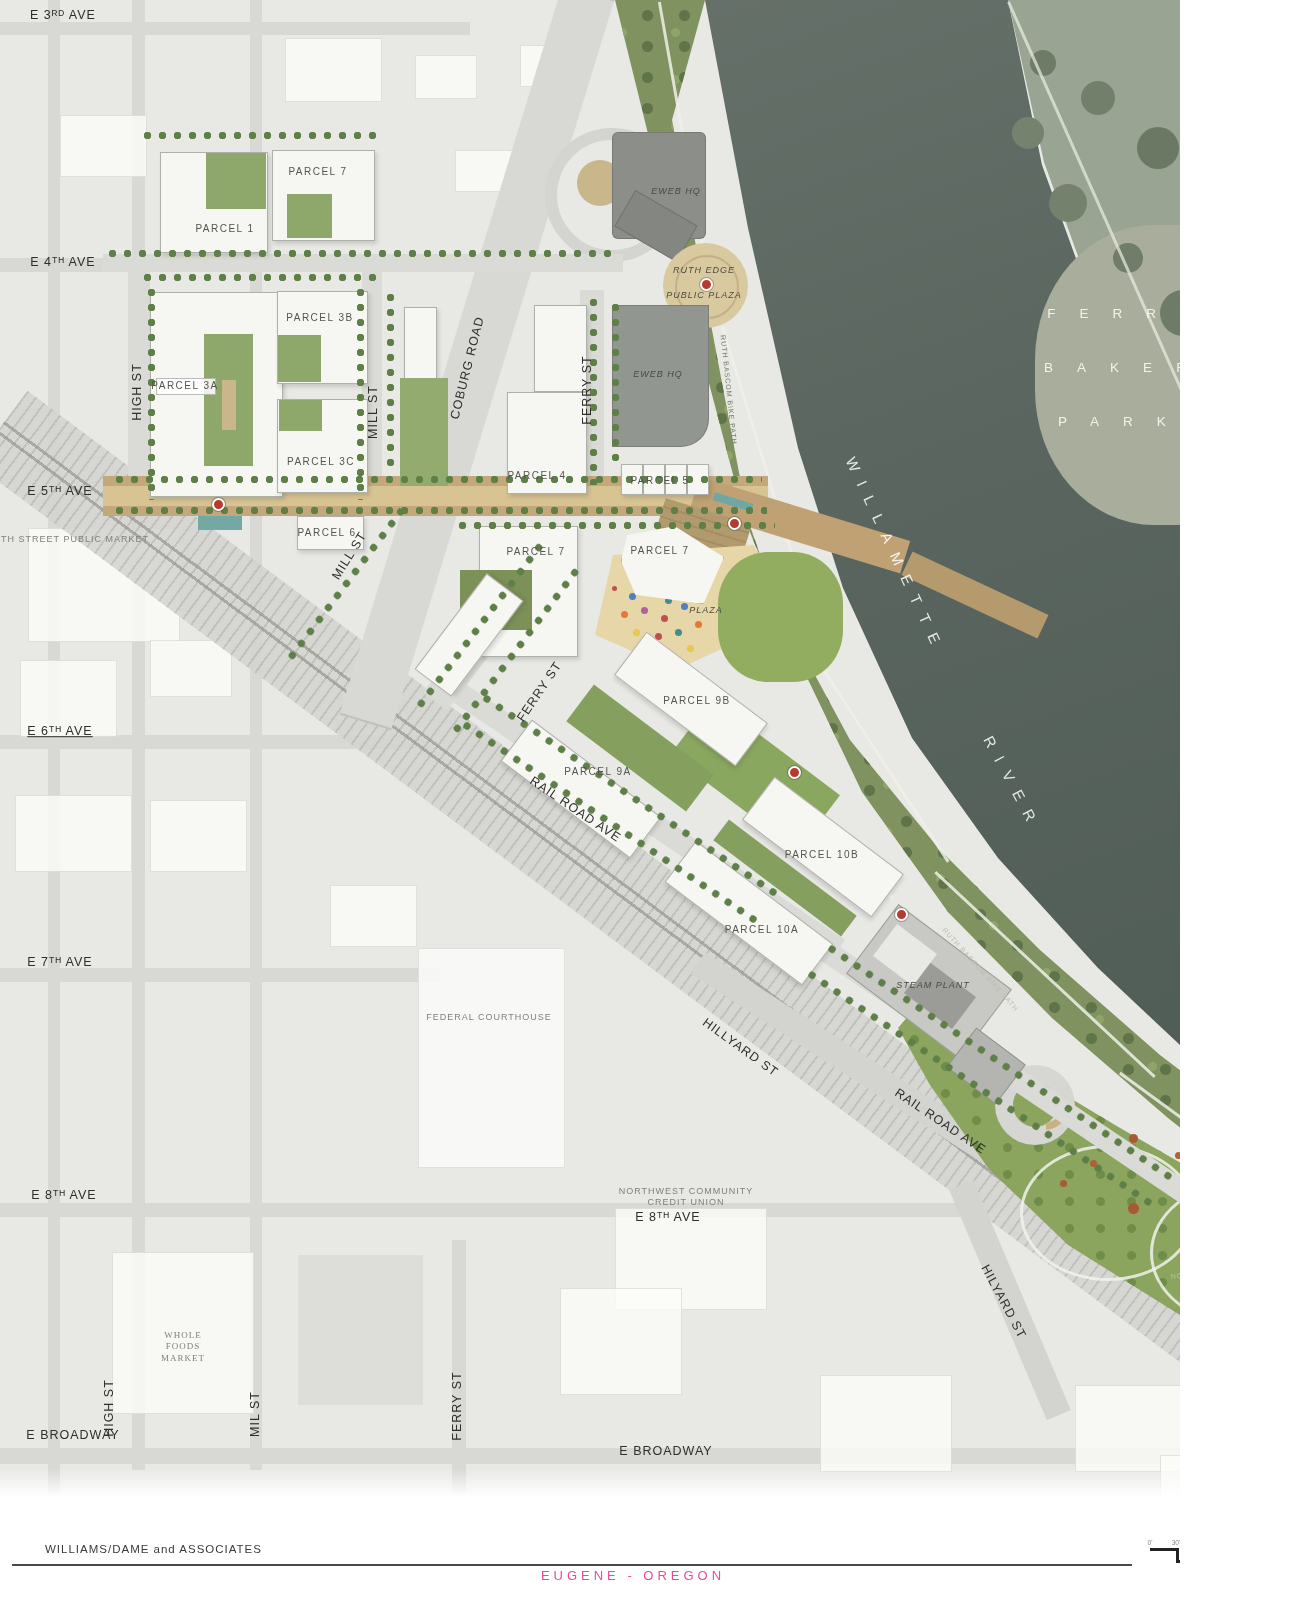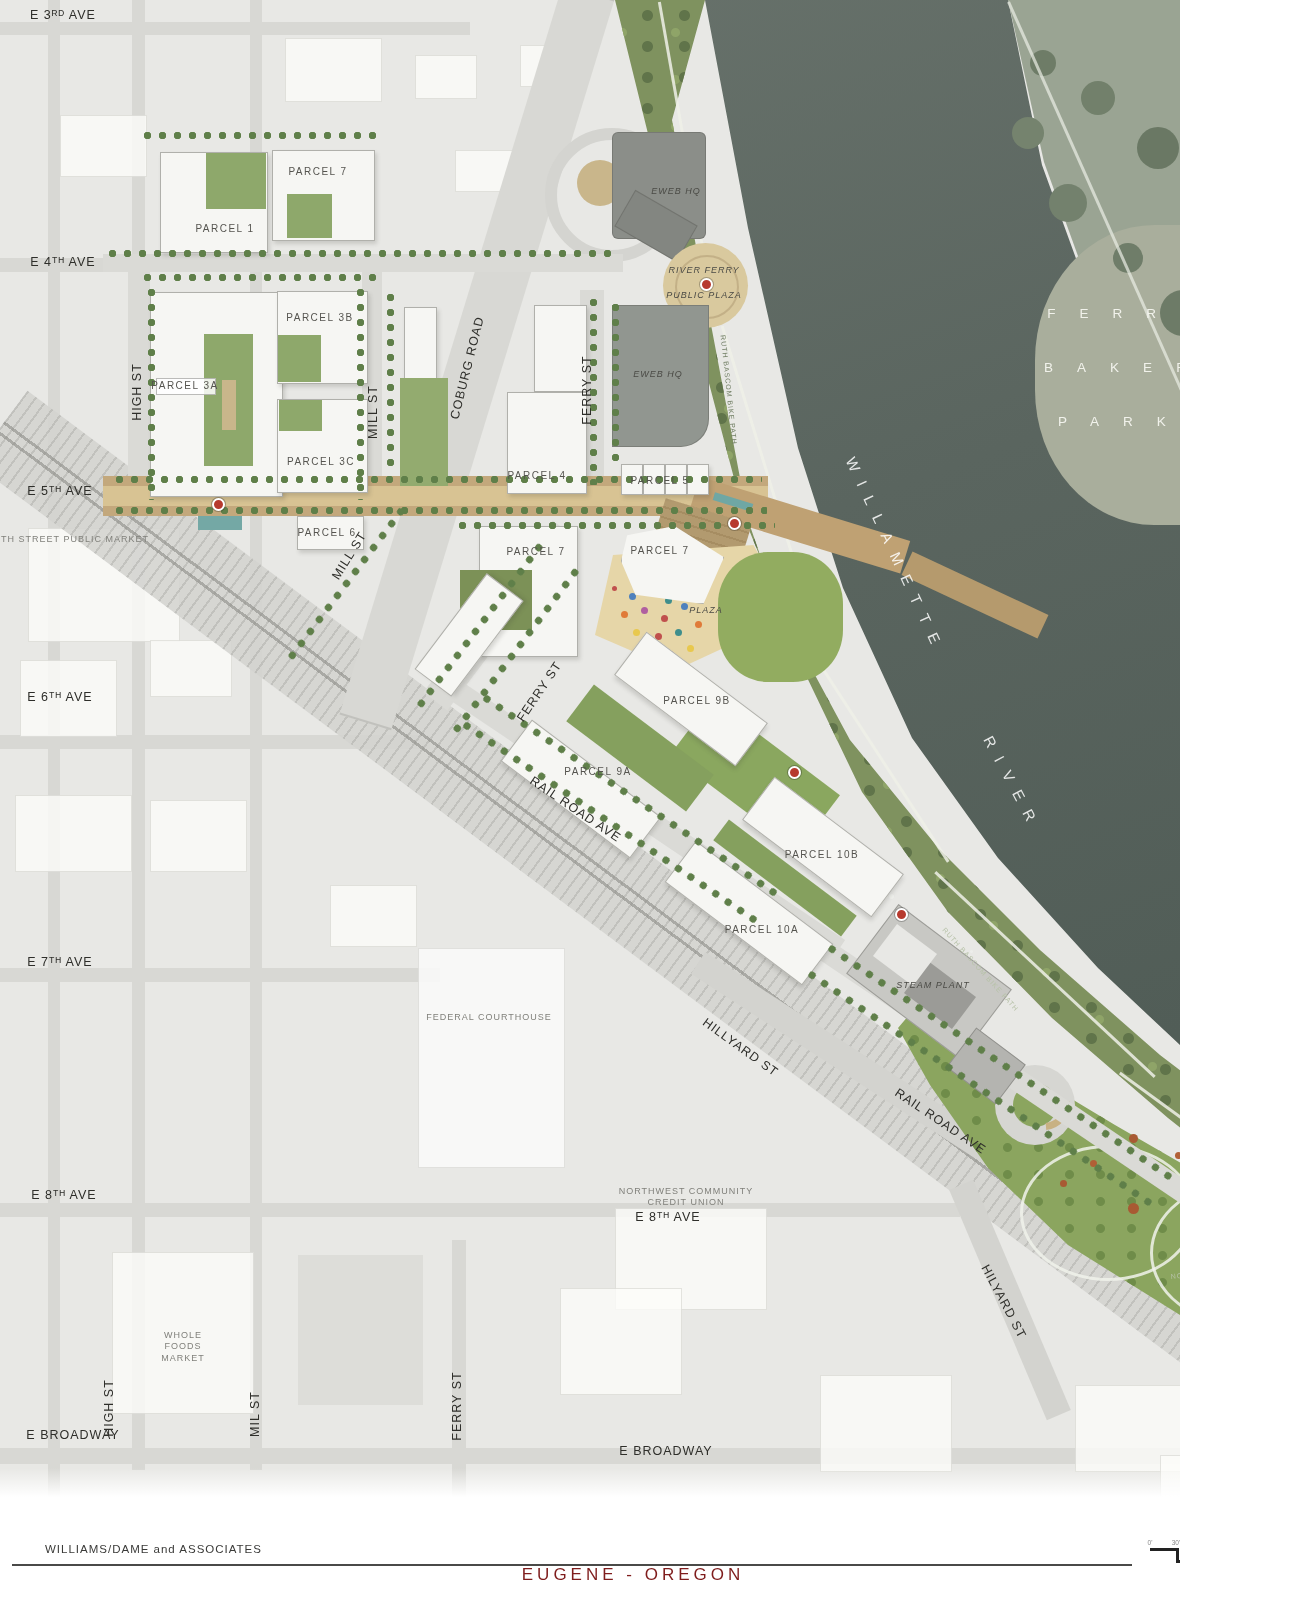--- a/index.html
+++ b/index.html
@@ -42,21 +42,21 @@
   .lbl-park{font-size:13.5px;letter-spacing:24px;color:rgba(247,247,242,.92);white-space:pre;}
   .lbl-path{font-size:7px;letter-spacing:1px;color:#6f7d62;white-space:pre;}
   .lbl-path.lt{color:#b7c2a8;}
   
   #titleblock{position:absolute;left:0;top:1500px;width:1300px;height:100px;background:#fff;}
   #fadebar{position:absolute;left:0;top:1468px;width:1300px;height:34px;background:linear-gradient(rgba(255,255,255,0),#fff 85%);}
   .tb{position:absolute;}
   #client{font-size:11.5px;letter-spacing:1px;color:#3a3a38;}
   #tbline{background:#4a4a48;}
   #maintitle{font-size:35px;letter-spacing:2.5px;color:#161614;transform:translate(-50%,-50%);white-space:pre;}
-  #subtitle{font-size:17px;letter-spacing:4px;color:#7f1d1d;transform:translate(-50%,-50%);white-space:pre;}
+  #subtitle{font-size:13px;letter-spacing:4px;color:#ec4899;transform:translate(-50%,-50%);white-space:pre;}
   .sbar{position:absolute;background:#222;}
   .stick{position:absolute;font-size:6.5px;color:#888;transform:translate(-50%,-100%);}
   #seralogo{position:absolute;left:1240px;top:1530px;width:46px;height:40px;background:#8f8f8d;display:flex;align-items:center;justify-content:center;}
   #seralogo span{color:#fff;font-size:10.5px;letter-spacing:3.5px;font-weight:700;}
   #date{position:absolute;left:1287px;top:1572px;transform:translate(-100%,0);font-size:7px;letter-spacing:.5px;color:#5a5a58;white-space:pre;}
 </style>
 </head>
 <body>
 
 <div id="sheet">
@@ -212,21 +212,21 @@
   <div class="dot" style="left:700px;top:278px"></div>
   <div class="dot" style="left:212px;top:498px"></div>
   <div class="dot" style="left:728px;top:517px"></div>
   <div class="dot" style="left:788px;top:766px"></div>
   <div class="dot" style="left:895px;top:908px"></div>
 
   <div id="labels">
       <span class="lbl lbl-street" style="left: 63px; top: 16px; transform: translate(-50%, -50%) rotate(0deg);">E 3ᴿᴰ AVE</span>
       <span class="lbl lbl-street" style="left: 63px; top: 263px; transform: translate(-50%, -50%) rotate(0deg);">E 4ᵀᴴ AVE</span>
       <span class="lbl lbl-street" style="left: 60px; top: 492px; transform: translate(-50%, -50%) rotate(0deg);">E 5ᵀᴴ AVE</span>
-      <span class="lbl lbl-street" style="left: 60px; top: 698px; transform: translate(-50%, -50%) rotate(0deg);">E 6ᵀᴴ AVE</span>
+      <span class="lbl lbl-street" style="left: 60px; top: 732px; transform: translate(-50%, -50%) rotate(0deg); text-decoration: underline;">E 6ᵀᴴ AVE</span>
       <span class="lbl lbl-street" style="left: 60px; top: 963px; transform: translate(-50%, -50%) rotate(0deg);">E 7ᵀᴴ AVE</span>
       <span class="lbl lbl-street" style="left: 64px; top: 1196px; transform: translate(-50%, -50%) rotate(0deg);">E 8ᵀᴴ AVE</span>
       <span class="lbl lbl-street" style="left: 668px; top: 1218px; transform: translate(-50%, -50%) rotate(0deg);">E 8ᵀᴴ AVE</span>
       <span class="lbl lbl-street" style="left: 73px; top: 1436px; transform: translate(-50%, -50%) rotate(0deg);">E BROADWAY</span>
       <span class="lbl lbl-street" style="left: 666px; top: 1452px; transform: translate(-50%, -50%) rotate(0deg);">E BROADWAY</span>
       <span class="lbl lbl-street" style="left: 138px; top: 392px; transform: translate(-50%, -50%) rotate(-90deg);">HIGH ST</span>
       <span class="lbl lbl-street" style="left: 110px; top: 1408px; transform: translate(-50%, -50%) rotate(-90deg);">HIGH ST</span>
       <span class="lbl lbl-street" style="left: 374px; top: 412px; transform: translate(-50%, -50%) rotate(-90deg);">MILL ST</span>
       <span class="lbl lbl-street" style="left: 350px; top: 556px; transform: translate(-50%, -50%) rotate(-58deg);">MILL ST</span>
       <span class="lbl lbl-street" style="left: 256px; top: 1414px; transform: translate(-50%, -50%) rotate(-90deg);">MIL ST</span>
@@ -247,28 +247,28 @@
       <span class="lbl lbl-parcel" style="left: 660px; top: 481px; transform: translate(-50%, -50%) rotate(0deg);">PARCEL 5</span>
       <span class="lbl lbl-parcel" style="left: 327px; top: 533px; transform: translate(-50%, -50%) rotate(0deg);">PARCEL 6</span>
       <span class="lbl lbl-parcel" style="left: 536px; top: 552px; transform: translate(-50%, -50%) rotate(0deg);">PARCEL 7</span>
       <span class="lbl lbl-parcel" style="left: 660px; top: 551px; transform: translate(-50%, -50%) rotate(0deg);">PARCEL 7</span>
       <span class="lbl lbl-parcel" style="left: 598px; top: 772px; transform: translate(-50%, -50%) rotate(0deg);">PARCEL 9A</span>
       <span class="lbl lbl-parcel" style="left: 697px; top: 701px; transform: translate(-50%, -50%) rotate(0deg);">PARCEL 9B</span>
       <span class="lbl lbl-parcel" style="left: 762px; top: 930px; transform: translate(-50%, -50%) rotate(0deg);">PARCEL 10A</span>
       <span class="lbl lbl-parcel" style="left: 822px; top: 855px; transform: translate(-50%, -50%) rotate(0deg);">PARCEL 10B</span>
       <span class="lbl lbl-place dark" style="left: 676px; top: 192px; transform: translate(-50%, -50%) rotate(0deg);">EWEB HQ</span>
       <span class="lbl lbl-place dark" style="left: 658px; top: 375px; transform: translate(-50%, -50%) rotate(0deg);">EWEB HQ</span>
-      <span class="lbl lbl-place dark" style="left: 704px; top: 271px; transform: translate(-50%, -50%) rotate(0deg);">RIVER FERRY</span>
+      <span class="lbl lbl-place dark" style="left: 704px; top: 271px; transform: translate(-50%, -50%) rotate(0deg);">RUTH EDGE</span>
       <span class="lbl lbl-place dark" style="left: 704px; top: 296px; transform: translate(-50%, -50%) rotate(0deg);">PUBLIC PLAZA</span>
       <span class="lbl lbl-place dark" style="left: 706px; top: 611px; transform: translate(-50%, -50%) rotate(0deg);">PLAZA</span>
       <span class="lbl lbl-place dark" style="left: 933px; top: 986px; transform: translate(-50%, -50%) rotate(0deg);">STEAM PLANT</span>
       <span class="lbl lbl-place" style="left: 489px; top: 1018px; transform: translate(-50%, -50%) rotate(0deg);">FEDERAL COURTHOUSE</span>
       <span class="lbl lbl-place" style="left: 686px; top: 1197px; transform: translate(-50%, -50%) rotate(0deg);">NORTHWEST COMMUNITY
 CREDIT UNION</span>
-      <span class="lbl lbl-place" style="left: 183px; top: 1347px; transform: translate(-50%, -50%) rotate(0deg);">WHOLE
+      <span class="lbl lbl-place" style="left: 183px; top: 1347px; transform: translate(-50%, -50%) rotate(0deg); font-family: Liberation Serif, serif;">WHOLE
 FOODS
 MARKET</span>
       <span class="lbl lbl-place" style="left: 72px; top: 540px; transform: translate(-50%, -50%) rotate(0deg);">5TH STREET PUBLIC MARKET</span>
       <span class="lbl lbl-water" style="left: 895px; top: 556px; transform: translate(-50%, -50%) rotate(65deg);">WILLAMETTE</span>
       <span class="lbl lbl-water" style="left: 1012px; top: 784px; transform: translate(-50%, -50%) rotate(62deg);">RIVER</span>
       <span class="lbl lbl-park" style="left: 1130px; top: 314px; transform: translate(-50%, -50%) rotate(0deg);">FERRY</span>
       <span class="lbl lbl-park" style="left: 1127px; top: 368px; transform: translate(-50%, -50%) rotate(0deg);">BAKER</span>
       <span class="lbl lbl-park" style="left: 1124px; top: 422px; transform: translate(-50%, -50%) rotate(0deg);">PARK</span>
       <span class="lbl lbl-path" style="left: 728px; top: 390px; transform: translate(-50%, -50%) rotate(84deg);">RUTH BASCOM BIKE PATH</span>
       <span class="lbl lbl-path lt" style="left: 980px; top: 970px; transform: translate(-50%, -50%) rotate(48deg);">RUTH BASCOM BIKE PATH</span>

